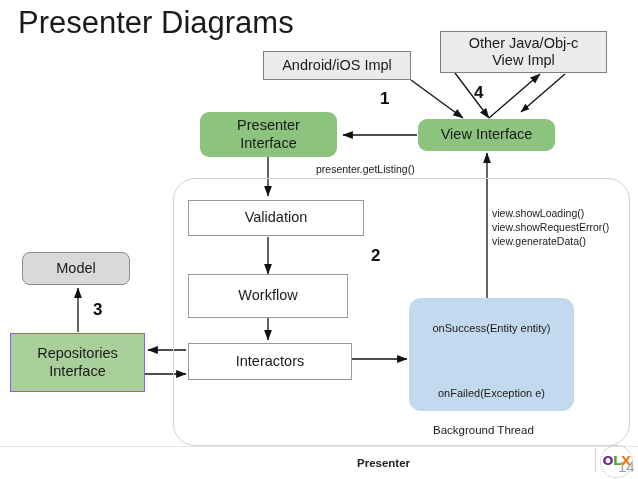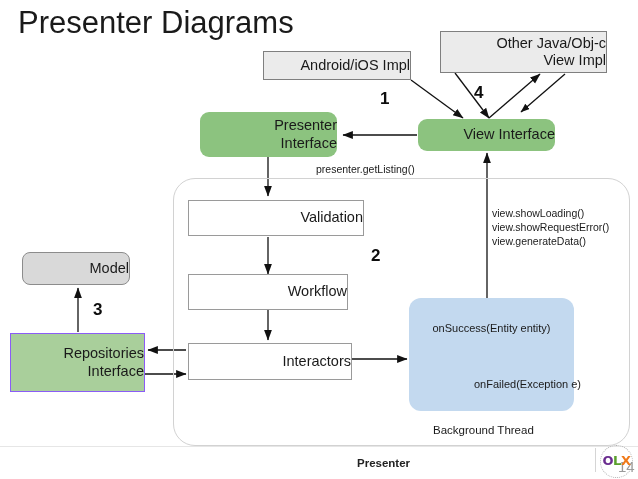--- a/index.html
+++ b/index.html
@@ -42,21 +42,21 @@
     position: absolute;
     box-sizing: border-box;
     display: flex;
     align-items: center;
     justify-content: center;
     text-align: center;
     line-height: 1.18;
     color: #1a1a1a;
   }
   .node .lines { width: 100%; }
-  .node .lines > div { display: block; text-align: right; }
+  .node .lines > div { display: block; }
 
   .node-grey {
     background: #ebebeb;
     border: 1px solid #7f7f7f;
     font-size: 14.5px;
   }
   .node-grey-round {
     background: #d9d9d9;
     border: 1px solid #8c8c8c;
     border-radius: 8px;
@@ -89,21 +89,21 @@
 
   
   .blue-line {
     position: absolute;
     width: 100%;
     text-align: center;
     color: #1a1a1a;
     font-size: 11px;
   }
   .blue-line.l1 { top: 24px; }
-  .blue-line.l2 { top: 80px; padding-left: 36px; }
+  .blue-line.l2 { top: 89px; }
 
   
   .container-round {
     position: absolute;
     left: 173px;
     top: 178px;
     width: 457px;
     height: 268px;
     border: 1px solid #d2d2d2;
     border-radius: 22px;
@@ -268,21 +268,21 @@
       <div>View Interface</div>
     </div>
   </div>
 
   <div class="node node-white" style="left:188px; top:200px; width:176px; height:36px;">
     <div class="lines">
       <div>Validation</div>
     </div>
   </div>
 
-  <div class="node node-white" style="left:188px; top:274px; width:160px; height:36px;">
+  <div class="node node-white" style="left:188px; top:274px; width:160px; height:44px;">
     <div class="lines">
       <div>Workflow</div>
     </div>
   </div>
 
   <div class="node node-white" style="left:188px; top:343px; width:164px; height:37px;">
     <div class="lines">
       <div>Interactors</div>
     </div>
   </div>

